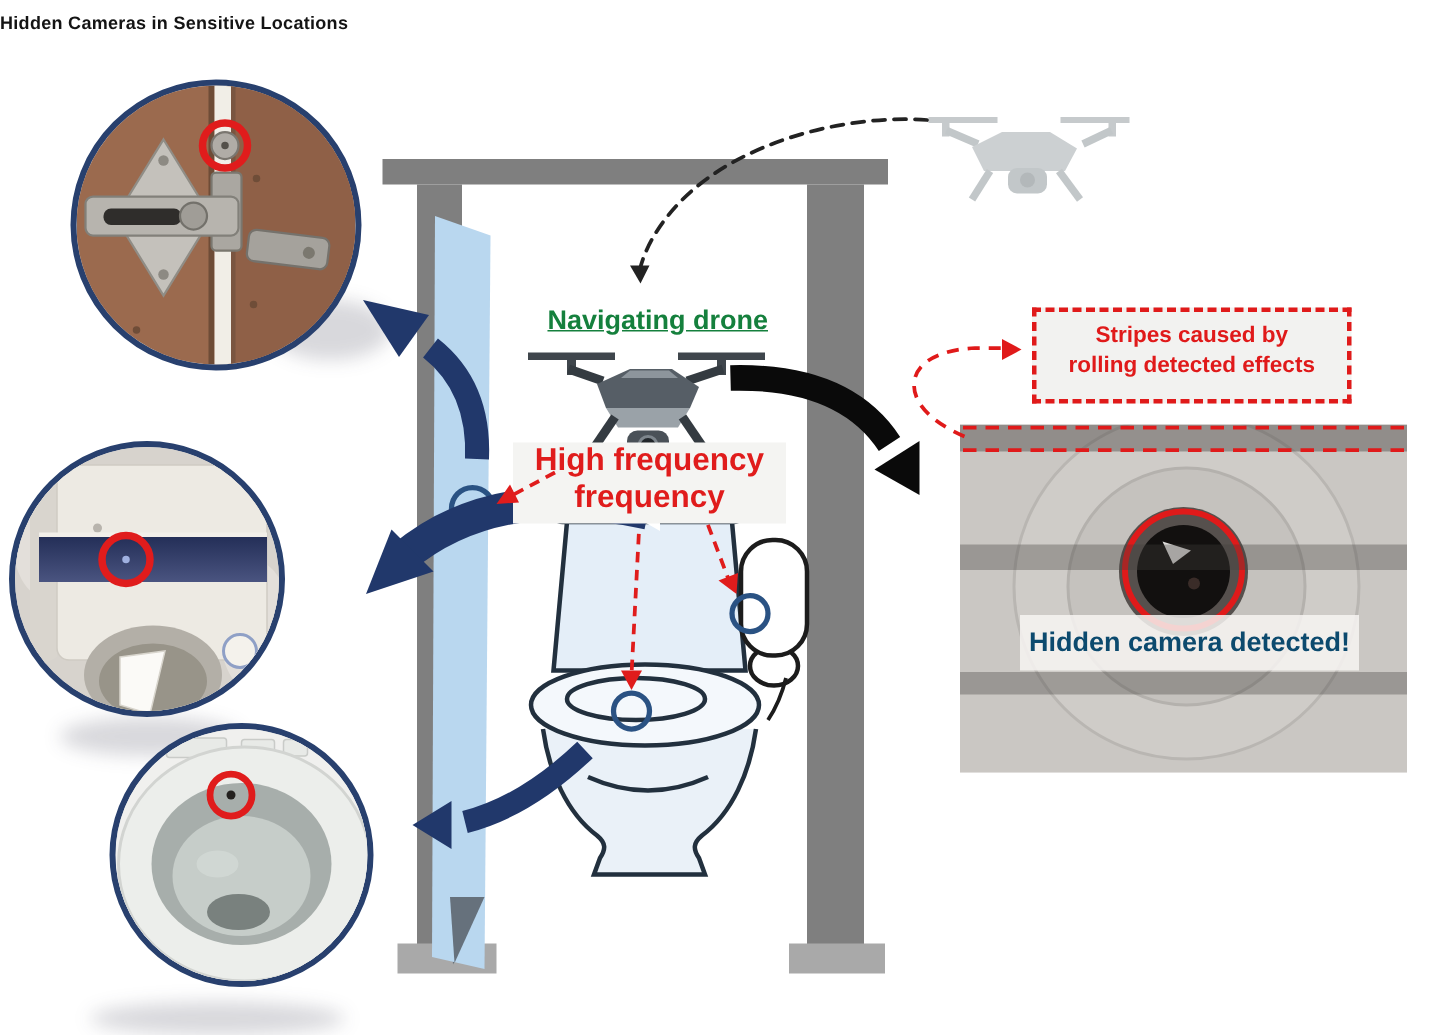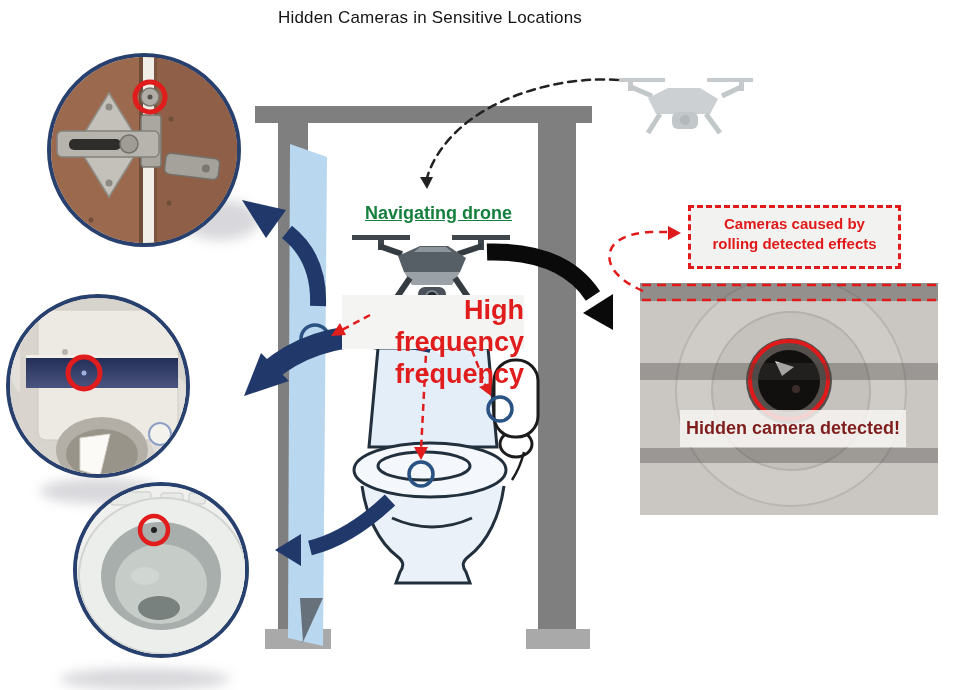--- a/index.html
+++ b/index.html
@@ -1,37 +1,37 @@
 <!DOCTYPE html>
 <html><head>
 <meta charset="utf-8">
 <style>
   html,body{margin:0;padding:0;background:#ffffff;}
   .canvas{position:relative;width:958px;height:690px;background:#ffffff;overflow:hidden;
           font-family:"Liberation Sans",sans-serif;}
   .abs{position:absolute;}
-  .title{left:0;top:8px;width:860px;text-align:center;font-size:17px;font-weight:normal;
+  .title{left:0;top:8px;width:860px;font-size:12px;font-weight:bold;
          color:#141414;letter-spacing:.2px;}
   
   .inset{border:4px solid #28406e;border-radius:50%;overflow:hidden;background:#ddd;box-sizing:border-box;}
   .inset svg{display:block;}
   .soft-shadow{background:rgba(40,40,60,.18);border-radius:50%;filter:blur(6px);}
   
   .navdrone-label{left:348px;top:203px;width:164px;text-align:right;font-size:18px;
                   font-weight:bold;color:#15803d;text-decoration:underline;}
   .flash-box{left:342px;top:295px;width:182px;height:54px;background:#f4f4f2;
-             text-align:right;color:#e01c1c;font-weight:bold;font-size:27px;line-height:1.18;}
+             text-align:center;color:#e01c1c;font-weight:bold;font-size:21px;line-height:1.18;}
   .stripes-box{left:688px;top:205px;width:207px;height:52px;background:#f2f2f0;
                border:3px dashed #e01a1a;text-align:center;color:#e01a1a;font-weight:bold;
                font-size:15px;line-height:1.3;padding-top:6px;box-sizing:content-box;}
   
   .photo{left:640px;top:283px;width:298px;height:232px;background:#cac7c3;overflow:hidden;}
   .detected-band{left:40px;top:127px;width:226px;height:37px;background:rgba(247,245,242,.85);
                  display:flex;align-items:center;justify-content:center;
-                 color:#7f1d1d;font-weight:bold;font-size:18px;}
+                 color:#0c4a6e;font-weight:bold;font-size:18px;}
   .layer{left:0;top:0;}
 </style>
 </head>
 <body>
 
 <div class="canvas">
 
   <div class="abs soft-shadow" style="left:180px;top:200px;width:80px;height:40px;"></div>
   <div class="abs soft-shadow" style="left:40px;top:478px;width:120px;height:26px;"></div>
   <div class="abs soft-shadow" style="left:60px;top:668px;width:170px;height:22px;"></div>
@@ -244,21 +244,21 @@
   <div class="abs title">Hidden Cameras in Sensitive Locations</div>
 
   <div class="abs navdrone-label">Navigating drone</div>
 
   <div class="abs flash-box">
     <div>High frequency</div>
     <div>frequency</div>
   </div>
 
   <div class="abs stripes-box">
-    <div>Cameras caused by</div>
+    <div>Stripes caused by</div>
     <div>rolling detected effects</div>
   </div>
 
   <svg class="abs layer" width="958" height="690" viewBox="0 0 958 690" style="pointer-events:none;">
     <g>
       <line x1="370" y1="315" x2="340" y2="331" stroke="#e01c1c" stroke-width="2.5" stroke-dasharray="7 5"></line>
       <polygon points="331,336 346,335 340,323" fill="#e01c1c"></polygon>
     </g>
   </svg>
 

